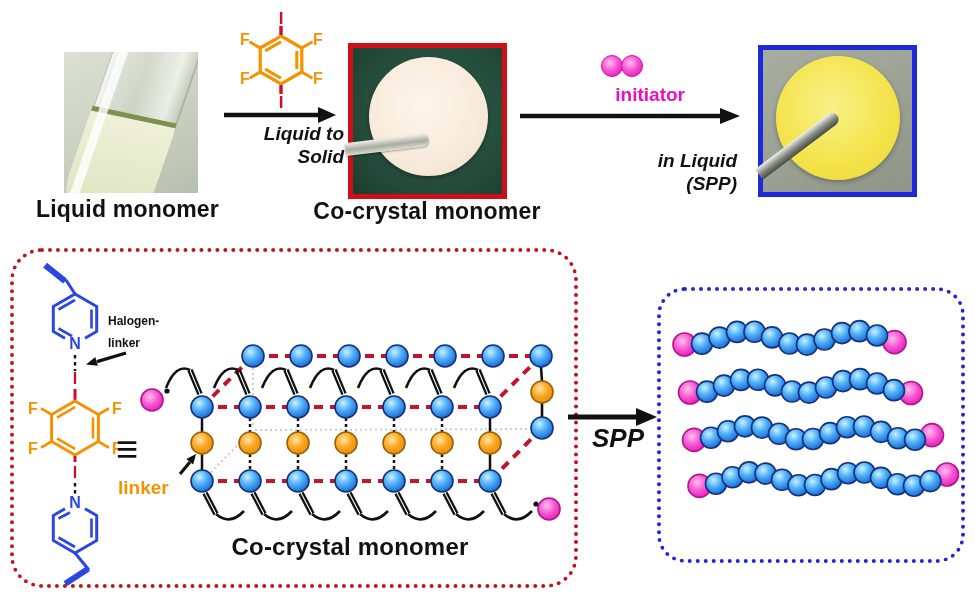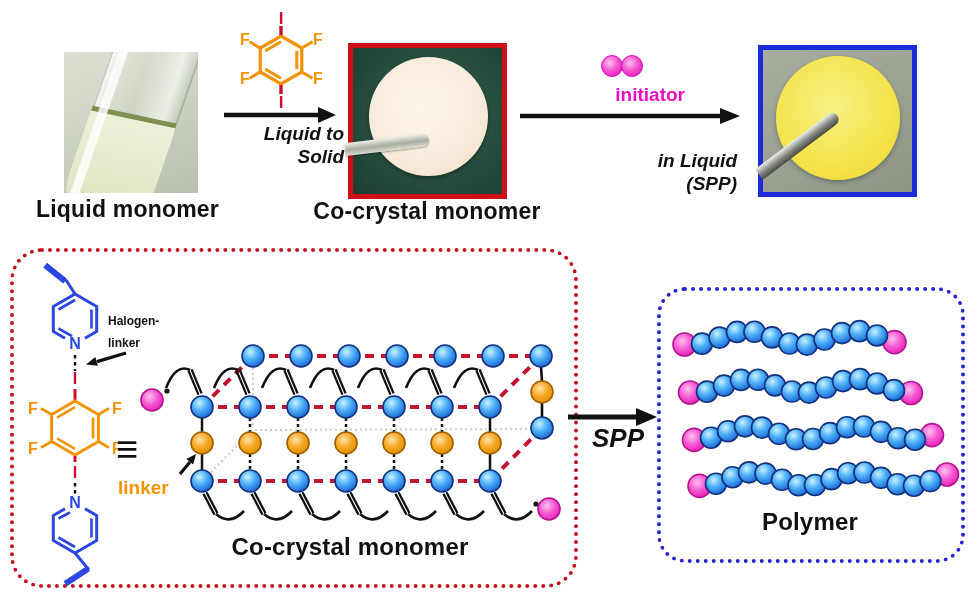--- a/index.html
+++ b/index.html
@@ -384,15 +384,14 @@
       <circle cx="138.5" cy="195.2909566706814" r="10.5" fill="url(#gBlue)" stroke="#14317e" stroke-width="1.6"></circle>
       <circle cx="155" cy="194.98219235661796" r="10.5" fill="url(#gBlue)" stroke="#14317e" stroke-width="1.6"></circle>
       <circle cx="171.5" cy="189.1734279781735" r="10.5" fill="url(#gBlue)" stroke="#14317e" stroke-width="1.6"></circle>
       <circle cx="188" cy="183.20521471640043" r="10.5" fill="url(#gBlue)" stroke="#14317e" stroke-width="1.6"></circle>
       <circle cx="204.5" cy="182.56470032034727" r="10.5" fill="url(#gBlue)" stroke="#14317e" stroke-width="1.6"></circle>
       <circle cx="221" cy="187.84077077186183" r="10.5" fill="url(#gBlue)" stroke="#14317e" stroke-width="1.6"></circle>
       <circle cx="237.5" cy="194.18263122966715" r="10.5" fill="url(#gBlue)" stroke="#14317e" stroke-width="1.6"></circle>
       <circle cx="254" cy="195.75960443584495" r="10.5" fill="url(#gBlue)" stroke="#14317e" stroke-width="1.6"></circle>
       <circle cx="270.5" cy="191.12182849721992" r="10.5" fill="url(#gBlue)" stroke="#14317e" stroke-width="1.6"></circle>
     </svg>
-  <div class="caption" style="left:660px; top:508px; width:300px; font-size:24px;">Polymer</div>
 
 </div>
 
 </body></html>

